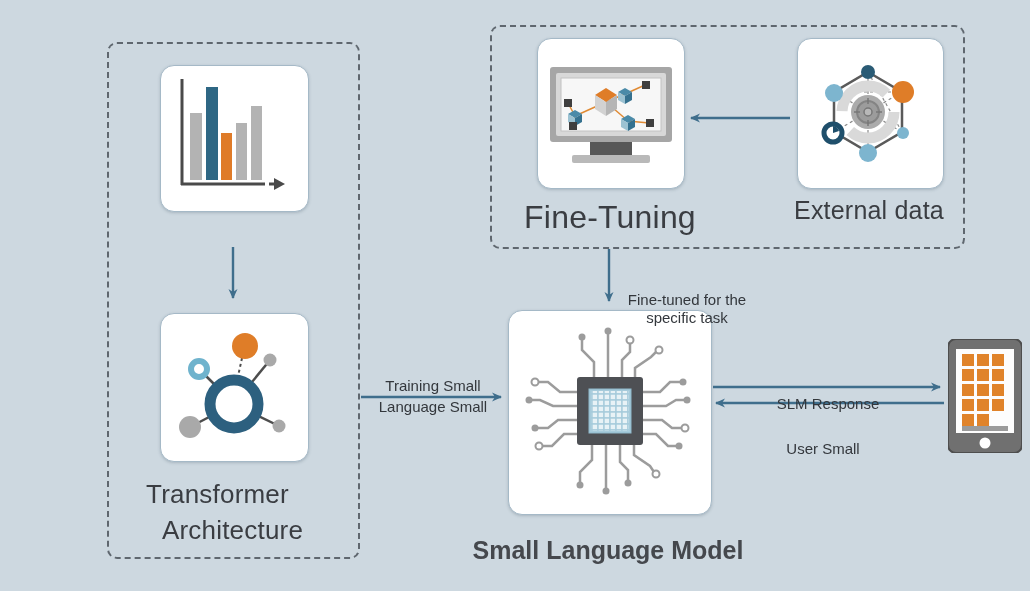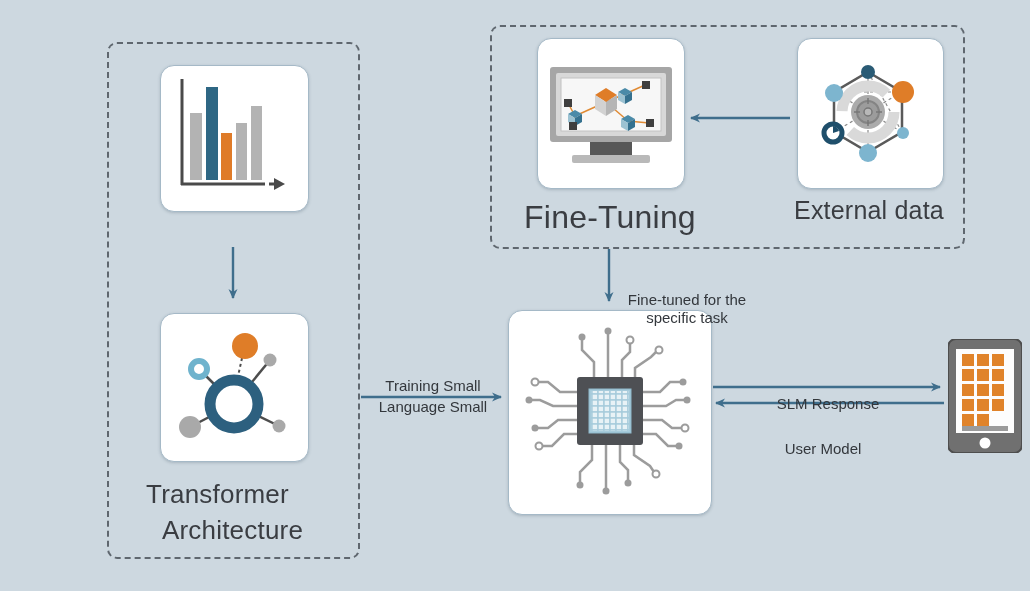--- a/index.html
+++ b/index.html
@@ -206,21 +206,22 @@
       <line x1="790" y1="118" x2="691" y2="118" marker-end="url(#ah)"></line>
       <line x1="713" y1="387" x2="940" y2="387" marker-end="url(#ah)"></line>
       <line x1="944" y1="403" x2="716" y2="403" marker-end="url(#ah)"></line>
     </g>
   </svg>
 
   <div class="nodelabel" style="left:92px;top:479px;width:251px;font-size:26px;">Transformer</div>
   <div class="nodelabel" style="left:107px;top:515px;width:251px;font-size:26px;">Architecture</div>
   <div class="nodelabel" style="left:510px;top:193px;width:200px;font-size:32px;margin-top:6px;">Fine-Tuning</div>
   <div class="nodelabel" style="left:769px;top:196px;width:200px;">External data</div>
+  <div class="title" style="left:458px;top:536px;width:300px;">Small Language Model</div>
 
   <div class="edgelabel" style="left:358px;top:345px;width:150px;">Training Small</div>
   <div class="edgelabel" style="left:358px;top:366px;width:150px;">Language Small</div>
   <div class="edgelabel" style="left:617px;top:259px;width:140px;">Fine-tuned for the</div>
   <div class="edgelabel" style="left:617px;top:277px;width:140px;">specific task</div>
   <div class="edgelabel" style="left:738px;top:363px;width:180px;">SLM Response</div>
-  <div class="edgelabel" style="left:733px;top:408px;width:180px;">User Model</div>
+  <div class="edgelabel" style="left:733px;top:408px;width:180px;">User Small</div>
 
 </div>
 
 </body></html>

